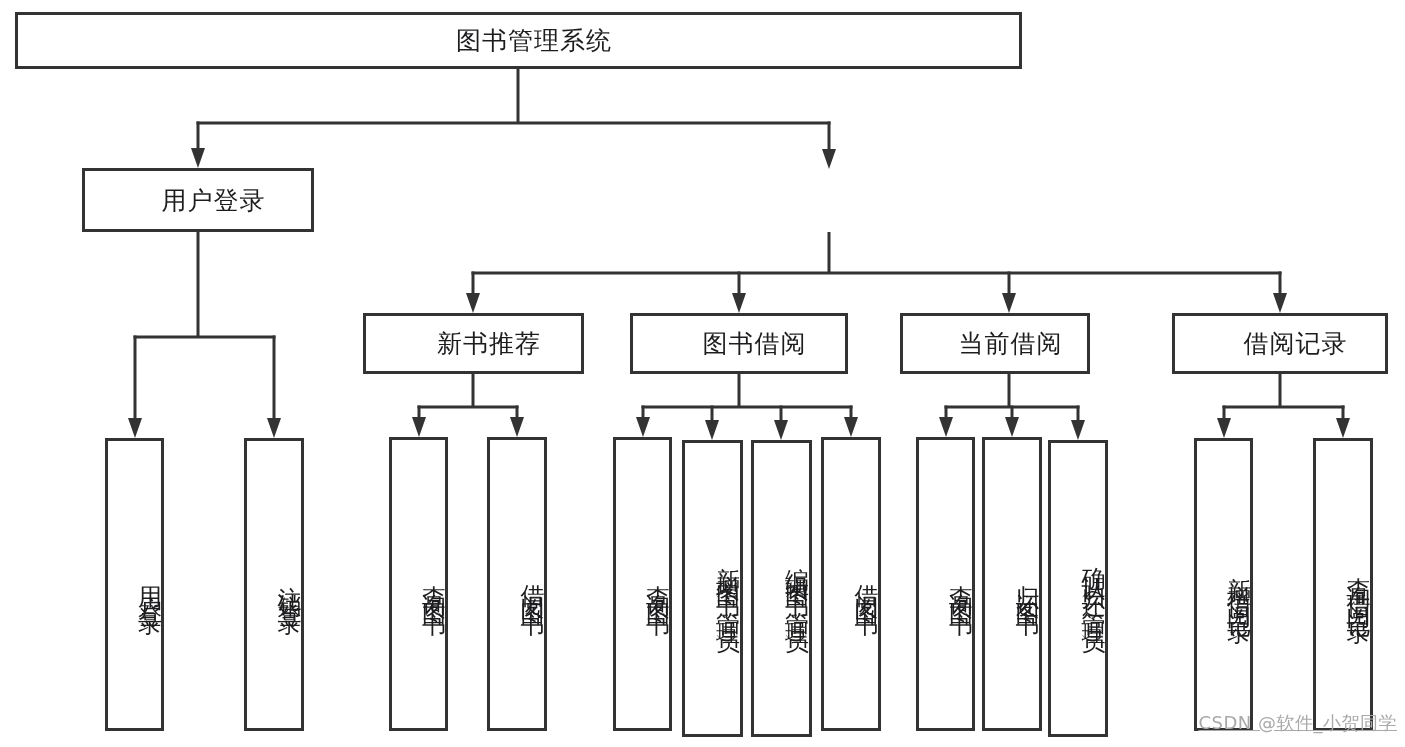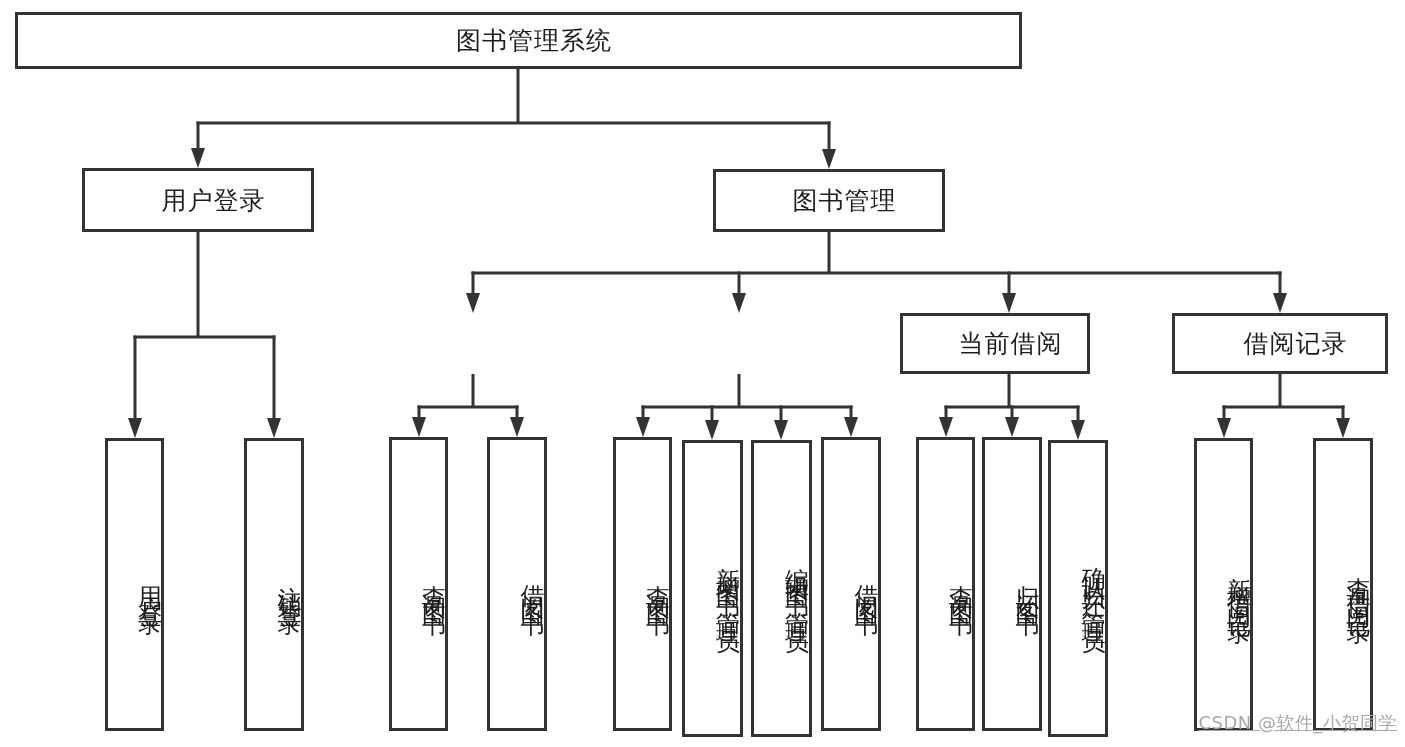--- a/index.html
+++ b/index.html
@@ -134,22 +134,23 @@
       <line x1="1224" y1="405.5" x2="1224" y2="420"></line>
       <polygon points="1217,418 1231,418 1224,438"></polygon>
       <line x1="1343" y1="405.5" x2="1343" y2="420"></line>
       <polygon points="1336,418 1350,418 1343,438"></polygon>
     </g>
   </svg>
 
   <div class="box" style="left:15px;top:12px;width:1007px;height:57px">图书管理系统</div>
 
   <div class="box" style="left:82px;top:168px;width:232px;height:64px">用户登录</div>
-  <div class="box" style="left:713px;top:169px;width:232px;height:63px">图书管理</div>
 
+  <div class="box" style="left:363px;top:313px;width:221px;height:61px">新书推荐</div>
+  <div class="box" style="left:630px;top:313px;width:218px;height:61px">图书借阅</div>
   <div class="box" style="left:900px;top:313px;width:190px;height:61px">当前借阅</div>
   <div class="box" style="left:1172px;top:313px;width:216px;height:61px">借阅记录</div>
 
   <div class="box leaf" style="left:105px;top:438px;width:59px;height:293px">用户登录</div>
   <div class="box leaf" style="left:244px;top:438px;width:60px;height:293px">注销登录</div>
 
   <div class="box leaf" style="left:389px;top:437px;width:59px;height:294px">查询图书</div>
   <div class="box leaf" style="left:487px;top:437px;width:60px;height:294px">借阅图书</div>
 
   <div class="box leaf" style="left:613px;top:437px;width:59px;height:294px">查询图书</div>

